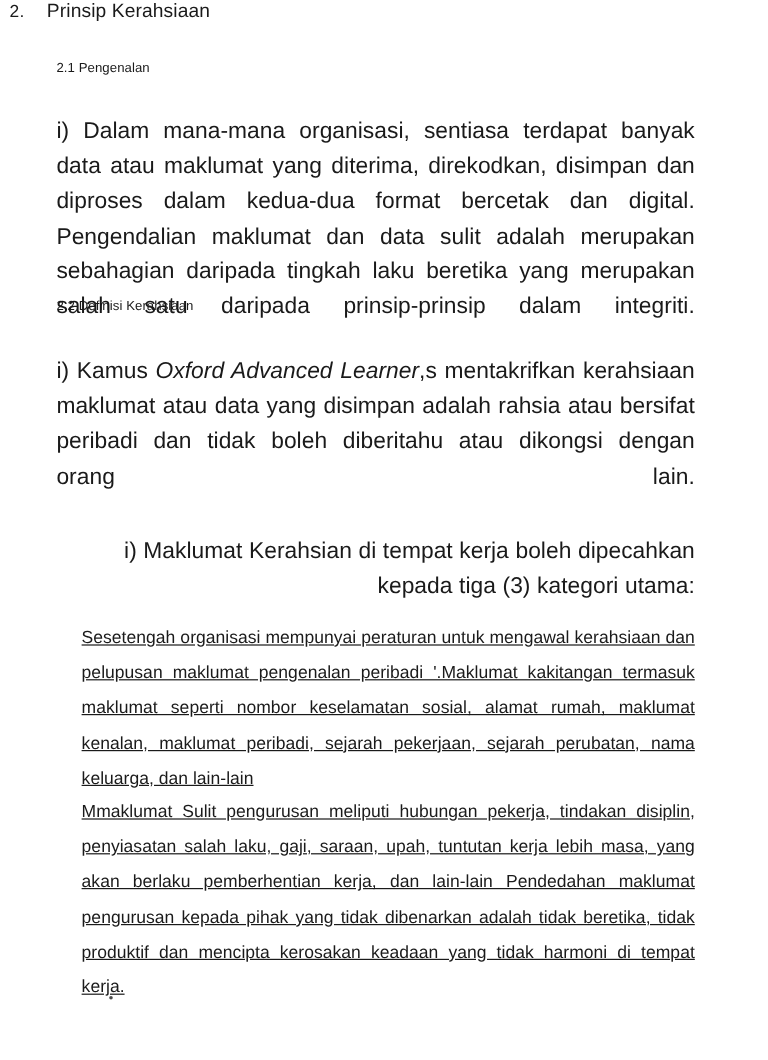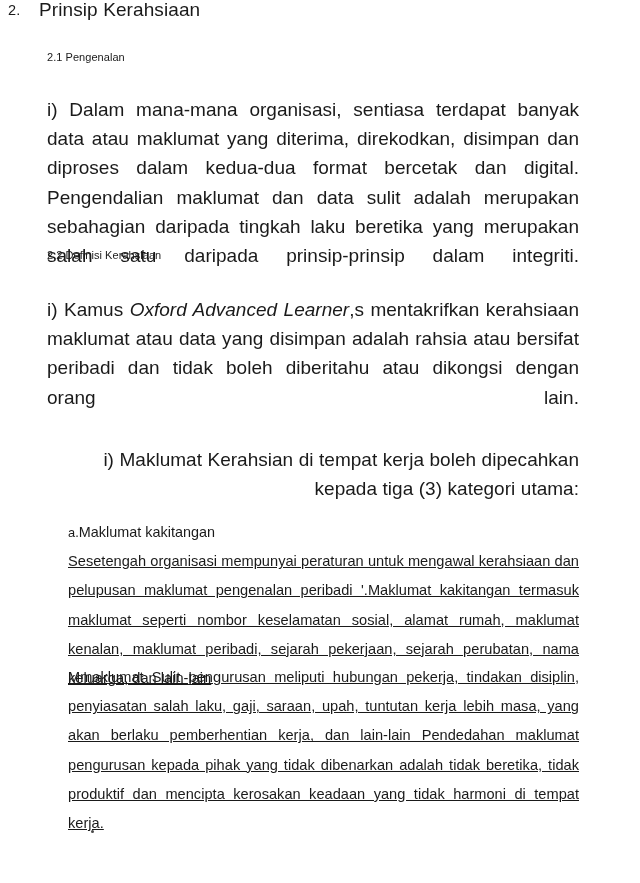--- a/index.html
+++ b/index.html
@@ -39,21 +39,21 @@
   .heading-number {
     width: 39px;
     flex: 0 0 39px;
     padding-left: 8px;
     box-sizing: border-box;
     font-size: 14.5px;
     line-height: 20px;
     letter-spacing: 0.1px;
   }
   .heading-title {
-    font-size: 19px;
+    font-size: 16px;
     line-height: 20px;
     letter-spacing: 0.1px;
     white-space: nowrap;
   }
 
   
   .blk {
     position: absolute;
     box-sizing: border-box;
   }
@@ -147,21 +147,20 @@
   <div class="blk subheading" style="top:245px;">2.2 Definisi Kerahsiaan</div>
 
   <div class="blk para" style="top:295px;">
     <span>i) Kamus </span><em class="title-italic">Oxford Advanced Learner</em><span>,s mentakrifkan kerahsiaan maklumat atau data yang disimpan adalah rahsia atau bersifat peribadi dan tidak boleh diberitahu atau dikongsi dengan orang lain.</span>
   </div>
 
 
   <div class="blk para nojustify" style="top:445px;text-align:right;">i)  Maklumat Kerahsian di tempat kerja  boleh dipecahkan kepada tiga (3) kategori utama:</div>
 
   <div class="blk listblk" style="top:518px;">
-    <span class="list-label"><span class="marker">a.</span><span>Maklumat kakitangan</span></span>
     <span class="list-body">Sesetengah organisasi mempunyai peraturan untuk mengawal kerahsiaan dan pelupusan maklumat pengenalan peribadi '.Maklumat kakitangan termasuk maklumat seperti nombor keselamatan sosial, alamat rumah, maklumat kenalan, maklumat peribadi, sejarah pekerjaan, sejarah perubatan, nama keluarga, dan lain-lain</span>
   </div>
 
   <div class="blk listblk" style="top:663px;">
     <span class="list-body">Mmaklumat Sulit pengurusan meliputi hubungan pekerja, tindakan disiplin, penyiasatan salah laku, gaji, saraan, upah, tuntutan kerja lebih masa, yang akan berlaku pemberhentian kerja, dan lain-lain Pendedahan maklumat pengurusan kepada pihak yang tidak dibenarkan adalah tidak beretika, tidak produktif dan mencipta kerosakan keadaan yang tidak harmoni di tempat kerja.</span>
   </div>
 
   <div class="stray-dot"></div>
 
 </div>

